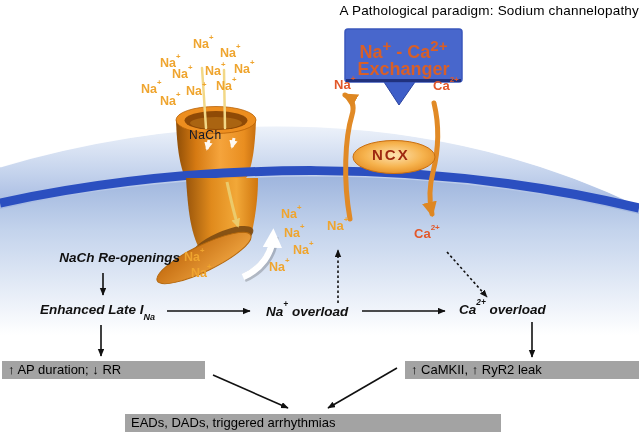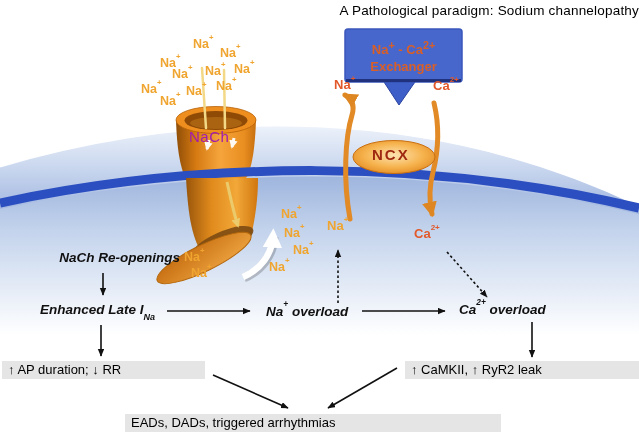--- a/index.html
+++ b/index.html
@@ -6,27 +6,27 @@
   #stage{position:relative;width:639px;height:436px;background:#fff;overflow:hidden;
          font-family:"Liberation Sans","DejaVu Sans",sans-serif;}
   #art{position:absolute;left:0;top:0;z-index:1;}
   .ov{position:absolute;z-index:2;white-space:nowrap;line-height:1;}
   .title{left:0;top:4px;width:639px;text-align:right;font-size:13.5px;color:#000;letter-spacing:.2px;}
   .ion{font-size:12.5px;font-weight:bold;}
   .ion sup,.sup{font-size:.62em;position:relative;top:-.38em;}
   .g{color:#EFA52F;}
   .r{color:#E2582A;}
   .co{left:345px;top:37px;width:117px;text-align:center;color:#D85F28;font-weight:bold;
-      font-size:13px;line-height:17px;}
-  .nach{left:189px;top:129px;color:#a21caf;font-size:15px;letter-spacing:.5px;}
+      font-size:18px;line-height:17px;}
+  .nach{left:189px;top:129px;color:#0f172a;font-size:12px;letter-spacing:.5px;}
   .ncx{left:372px;top:147px;color:#9E2810;font-weight:bold;font-size:15px;letter-spacing:2px;}
   .fl{font-style:italic;font-weight:bold;font-size:13.5px;color:#101010;}
   .fl sub{font-size:9px;position:relative;top:.25em;}
   .fl-center{text-align:right;}
-  .obox{height:18px;background:#e5e5e5;color:#000;font-size:13px;line-height:18px;
+  .obox{height:18px;background:#a3a3a3;color:#000;font-size:13px;line-height:18px;
         padding-left:6px;box-sizing:border-box;}
 </style>
 </head>
 <body>
 
 <div id="stage">
 
   <svg id="art" width="639" height="436" viewBox="0 0 639 436">
     <defs>
       <linearGradient id="bandGrad" x1="0" y1="0" x2="0" y2="1">

